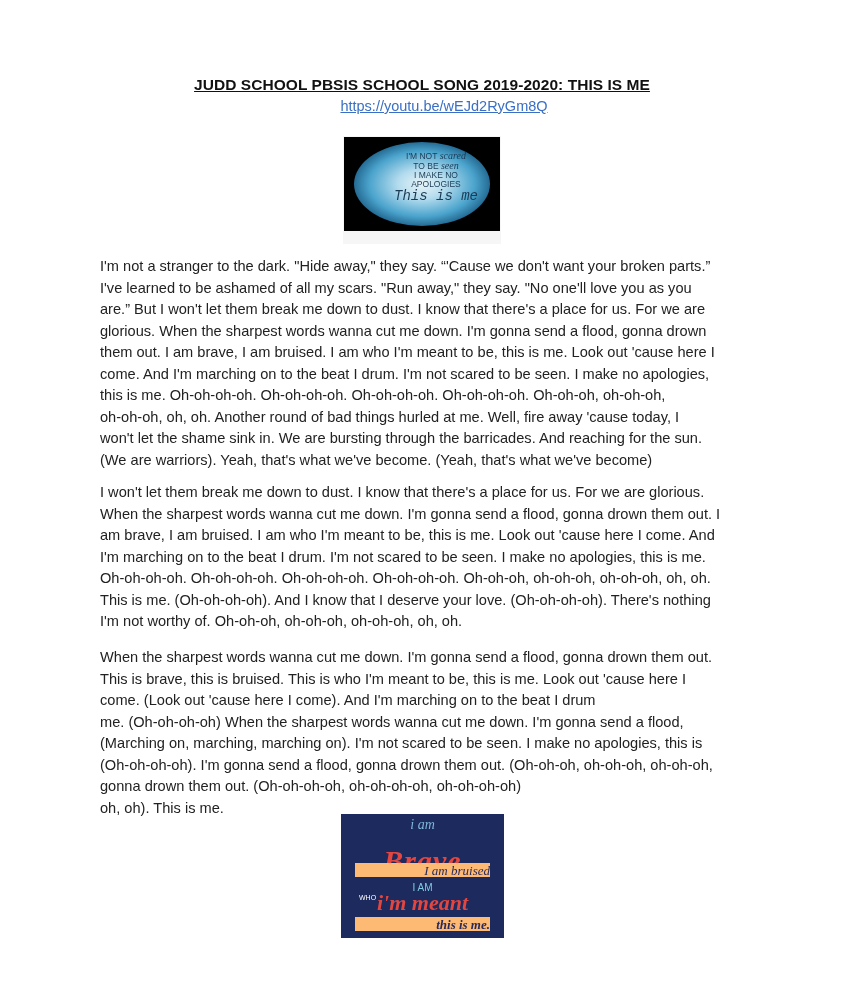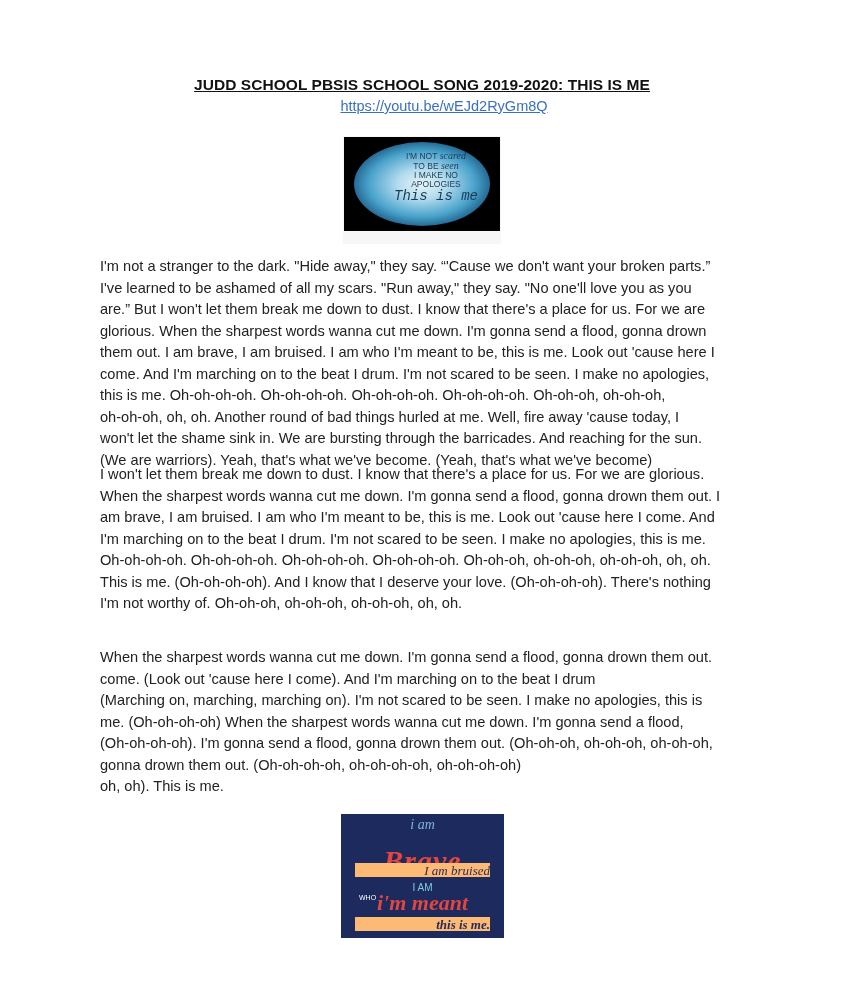--- a/index.html
+++ b/index.html
@@ -62,35 +62,36 @@
     <div>are.” But I won't let them break me down to dust.  I know that there's a place for us. For we are</div>
     <div>glorious. When the sharpest words wanna cut me down. I'm gonna send a flood, gonna drown</div>
     <div>them out. I am brave, I am bruised. I am who I'm meant to be, this is me. Look out 'cause here I</div>
     <div>come. And I'm marching on to the beat I drum. I'm not scared to be seen. I make no apologies,</div>
     <div>this is me.   Oh-oh-oh-oh. Oh-oh-oh-oh. Oh-oh-oh-oh. Oh-oh-oh-oh. Oh-oh-oh, oh-oh-oh,</div>
     <div>oh-oh-oh, oh, oh. Another round of bad things hurled at me.  Well, fire away 'cause today, I</div>
     <div>won't let the shame sink in. We are bursting through the barricades. And reaching for the sun.</div>
     <div>(We are warriors). Yeah, that's what we've become. (Yeah, that's what we've become)</div>
   </div>
 
-  <div class="para" style="top:464px;">
+  <div class="para" style="top:482px;">
     <div>I won't let them break me down to dust. I know that there's a place for us. For we are glorious.</div>
     <div>When the sharpest words wanna cut me down. I'm gonna send a flood, gonna drown them out. I</div>
     <div>am brave, I am bruised. I am who I'm meant to be, this is me. Look out 'cause here I come. And</div>
     <div>I'm marching on to the beat I drum. I'm not scared to be seen. I make no apologies, this is me.</div>
     <div>Oh-oh-oh-oh. Oh-oh-oh-oh. Oh-oh-oh-oh. Oh-oh-oh-oh. Oh-oh-oh, oh-oh-oh, oh-oh-oh, oh, oh.</div>
     <div>This is me. (Oh-oh-oh-oh). And I know that I deserve your love. (Oh-oh-oh-oh). There's nothing</div>
     <div>I'm not worthy of. Oh-oh-oh, oh-oh-oh, oh-oh-oh, oh, oh.</div>
   </div>
 
   <div class="para" style="top:647px;">
     <div>When the sharpest words wanna cut me down. I'm gonna send a flood, gonna drown them out.</div>
+    <div>This is brave, this is bruised.  This is who I'm meant to be, this is me. Look out 'cause here I</div>
     <div>come. (Look out 'cause here I come). And I'm marching on to the beat I drum</div>
+    <div>me.  (Oh-oh-oh-oh) When the sharpest words wanna cut me down. I'm gonna send a flood,</div>
     <div>(Marching on, marching, marching on). I'm not scared to be seen. I make no apologies, this is</div>
-    <div>me.  (Oh-oh-oh-oh) When the sharpest words wanna cut me down. I'm gonna send a flood,</div>
     <div>(Oh-oh-oh-oh). I'm gonna send a flood, gonna drown them out. (Oh-oh-oh, oh-oh-oh, oh-oh-oh,</div>
     <div>gonna drown them out. (Oh-oh-oh-oh, oh-oh-oh-oh, oh-oh-oh-oh)</div>
     <div>oh, oh).  This is me.</div>
   </div>
 
   <div class="img2" title="I am brave, I am bruised, I am who I'm meant to be, this is me poster">
     <div class="l iam">i am</div>
     <div class="l brave">Brave</div>
     <div class="ribbon r1">I am bruised</div>
     <div class="l iam2">I AM</div>

